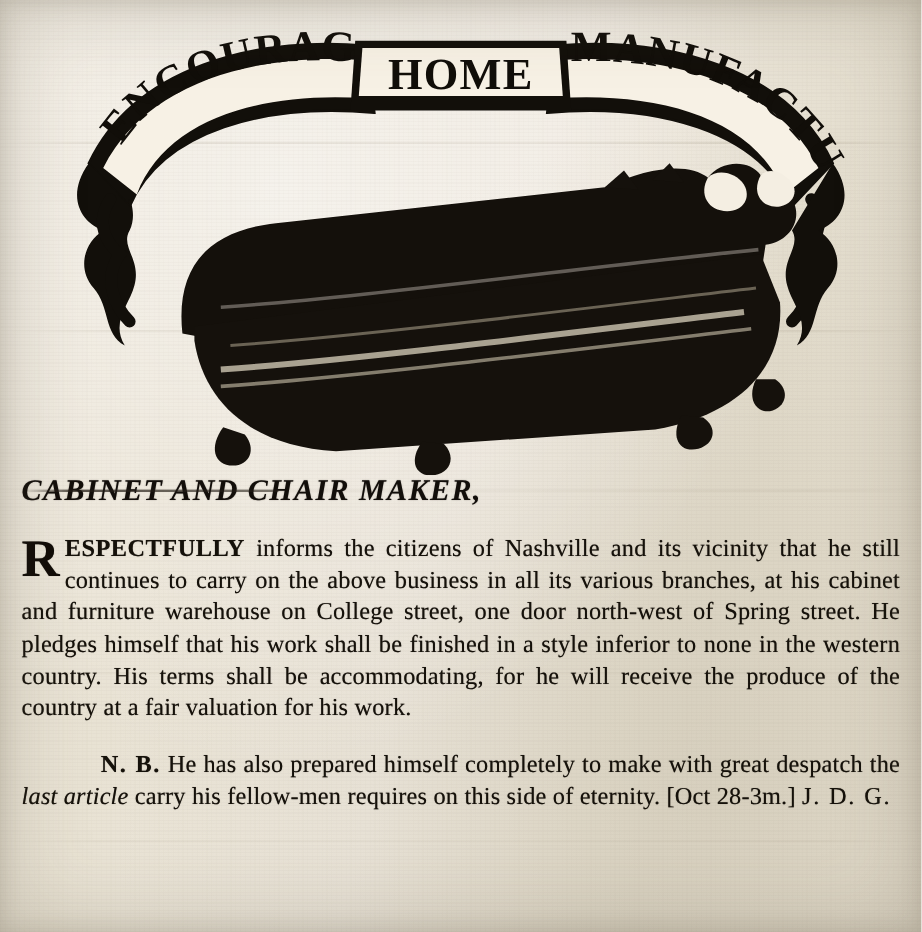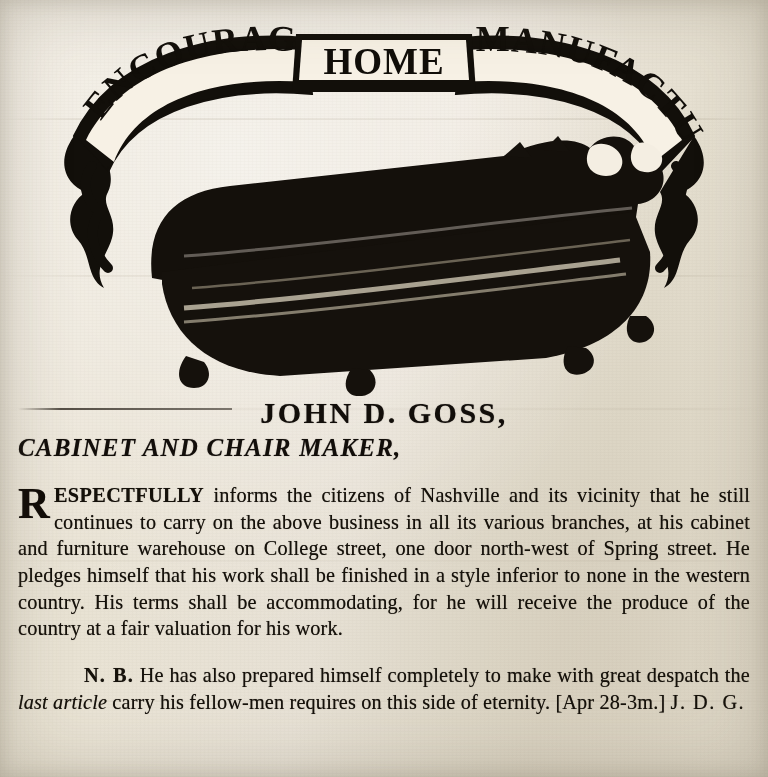--- a/index.html
+++ b/index.html
@@ -234,28 +234,27 @@
 
         <path d="M 470 140 L 486 126 L 498 142 Z" fill="#1a1611"></path>
         <path d="M 510 134 L 524 120 L 536 136 Z" fill="#1a1611"></path>
       </g>
     </svg>
   </div>
 
   <div id="ad">
     <div class="rule"></div>
 
-    <h1 class="headline">JOHN D. GOSS,</h1>
     <h2 class="subhead">CABINET AND CHAIR MAKER,</h2>
 
     <p class="body">
       <span class="dropcap">R</span><span class="smallcaps">ESPECTFULLY</span><span> informs the citizens of Nashville and its vicinity that he still continues to carry on the above business in all its various branches, at his cabinet and furniture warehouse on College street, one door north-west of Spring street.  He pledges himself that his work shall be finished in a style inferior to none in the western country.  His terms shall be accommodating, for he will receive the produce of the country at a fair valuation for his work.</span>
     </p>
 
     <p class="body nb-para">
       <span class="nb">N. B.</span><span>  He has also prepared himself completely to make with great despatch the </span><span class="ital">last article</span><span> carry his fellow-men requires on this side of eternity.</span>
-      <span class="tail">[Apr 28-3m.]</span>
+      <span class="tail">[Oct 28-3m.]</span>
       <span class="sign">J. D. G.</span>
     </p>
   </div>
 
   <div id="vignette"></div>
 </div>
 
 </body></html>

